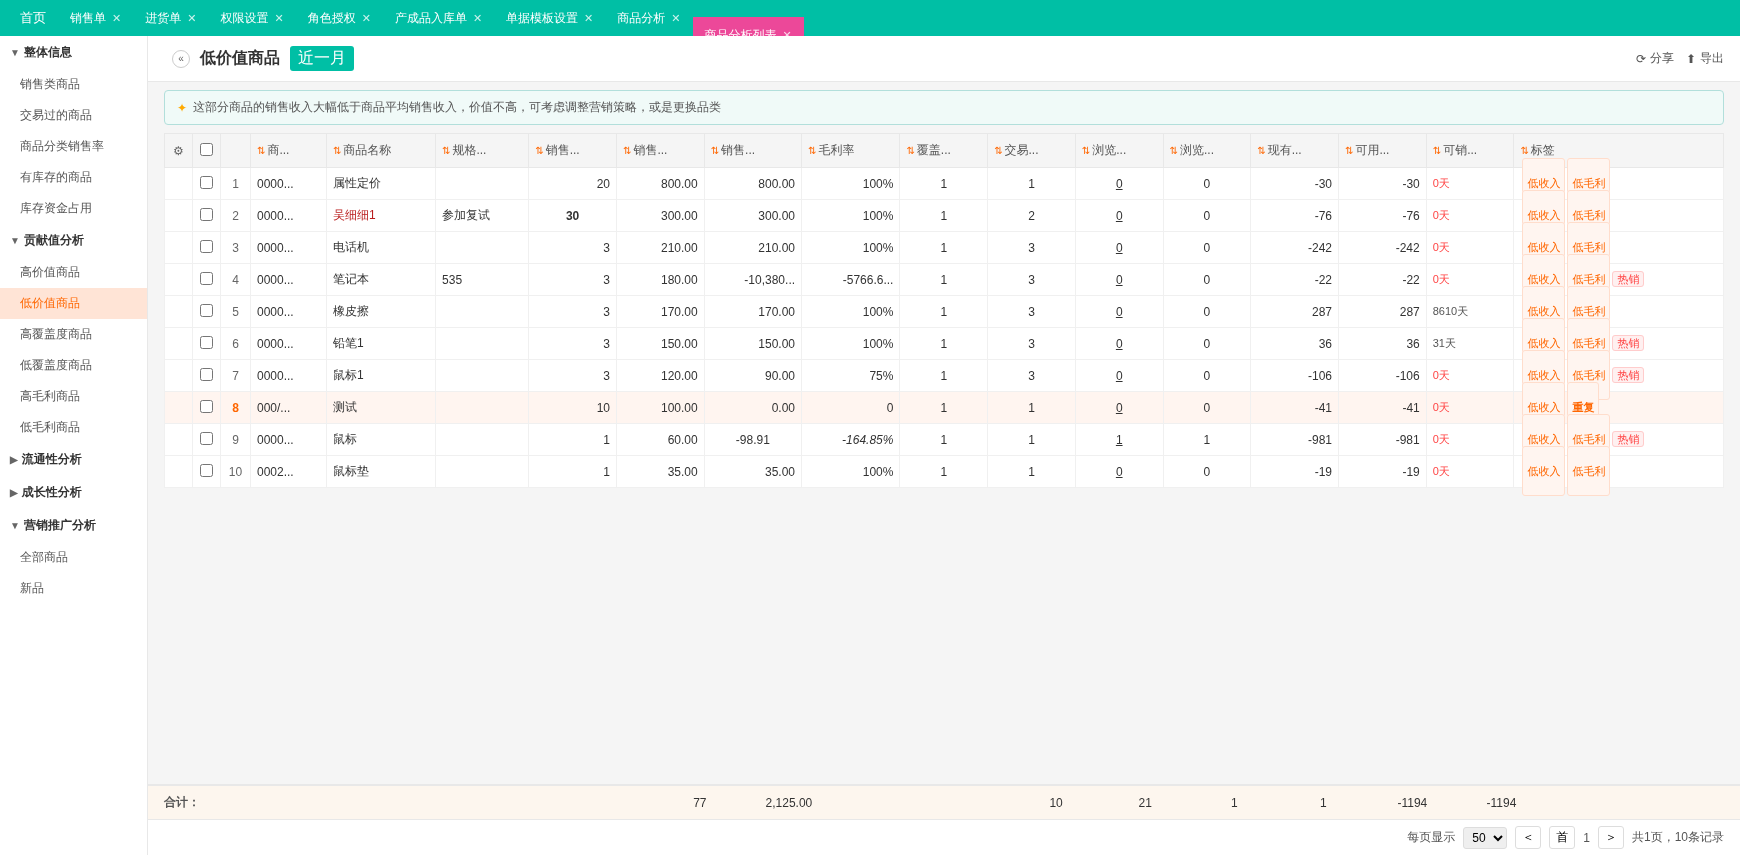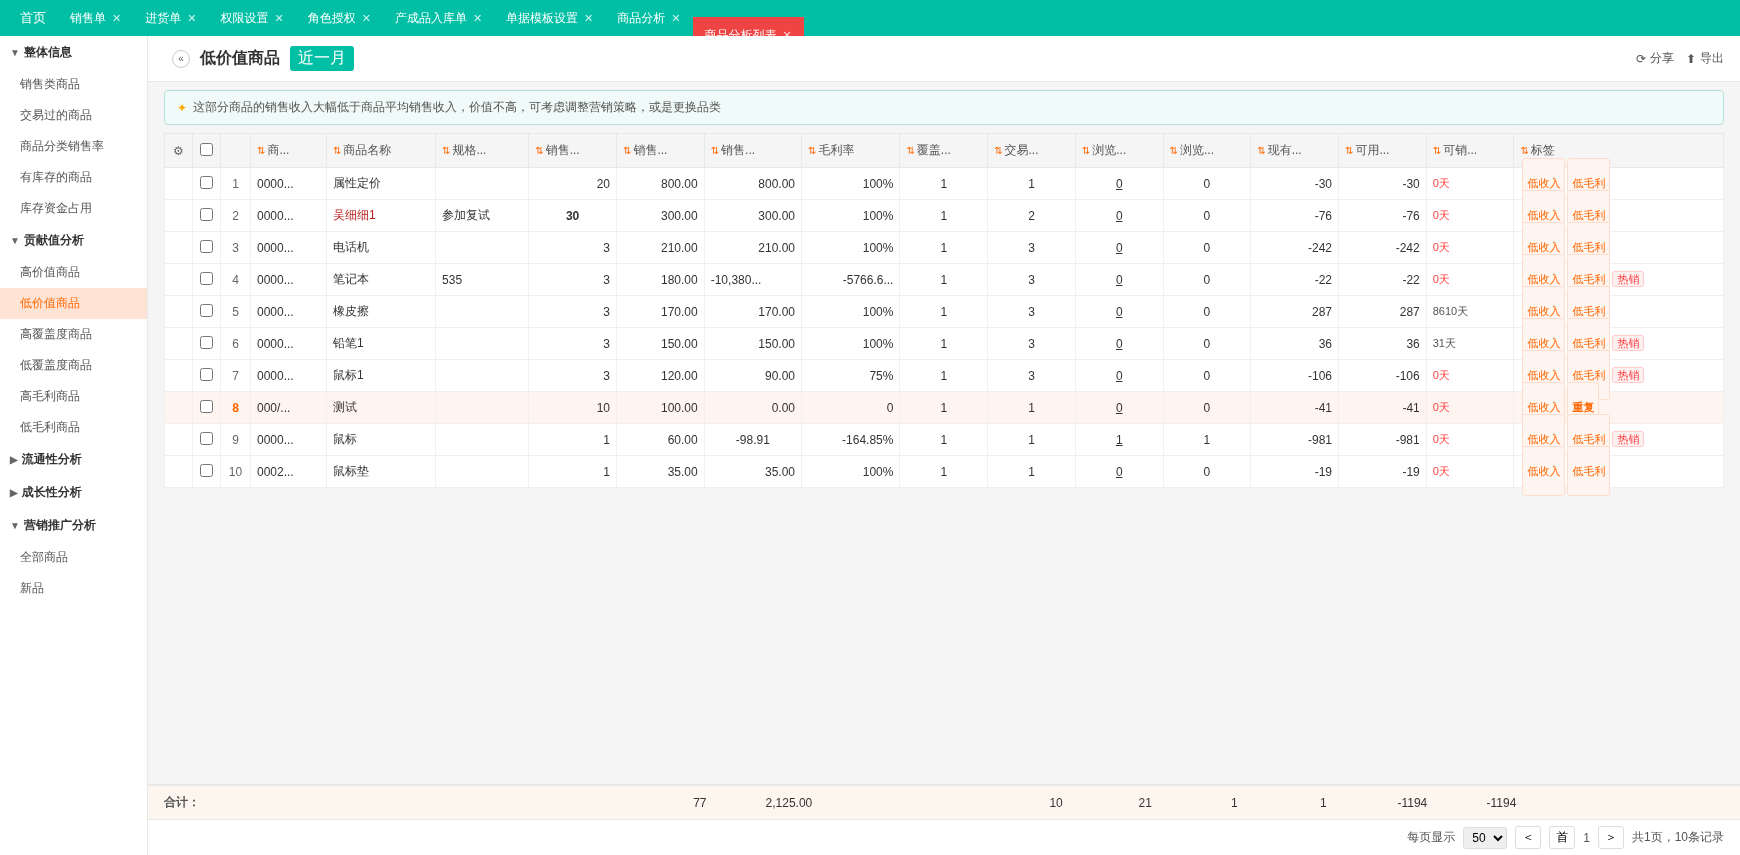--- a/index.html
+++ b/index.html
@@ -17,21 +17,21 @@
     .nav-item {
       color: #fff;
       padding: 0 12px;
       height: 36px;
       display: flex;
       align-items: center;
       cursor: pointer;
       white-space: nowrap;
       font-size: 13px;
     }
-    .nav-item.active { background: #ef4444; margin-top: 34px; }
+    .nav-item.active { background: #ec4899; margin-top: 34px; }
     .nav-item .close-x { margin-left: 6px; font-size: 11px; opacity: 0.8; }
 
     
     .main-layout {
       display: flex;
       height: calc(100vh - 36px);
     }
 
     
     .sidebar {
@@ -429,21 +429,21 @@
             </tr>
             <tr>
               <td class="settings-col"></td>
               <td class="checkbox-col"><input type="checkbox" style=""></td>
               <td class="num-col" style="font-weight: normal; color: rgb(102, 102, 102);">4</td>
               <td>0000...</td>
               <td style="cursor: pointer; color: rgb(51, 51, 51);">笔记本</td>
               <td>535</td>
               <td style="text-align: right;">3</td>
               <td style="text-align: right;">180.00</td>
-              <td style=" margin-left: 40px;">-10,380...</td>
+              <td style="text-align: right; margin-left: 40px;">-10,380...</td>
               <td style="text-align: right;">-5766.6...</td>
               <td style="text-align: center;">1</td>
               <td style="text-align: center;">3</td>
               <td style="text-align: center;"><span class="link-style">0</span></td>
               <td style="text-align: center;">0</td>
               <td style="text-align: right;">-22</td>
               <td style="text-align: right;">-22</td>
               <td><span class="zero-day">0天</span></td>
               <td><span class="tag-orange">低收入</span><span class="tag-orange">低毛利</span><span class="tag-red">热销</span></td>
             </tr>
@@ -530,21 +530,21 @@
             <tr>
               <td class="settings-col"></td>
               <td class="checkbox-col"><input type="checkbox" style=""></td>
               <td class="num-col" style="font-weight: normal; color: rgb(102, 102, 102);">9</td>
               <td>0000...</td>
               <td style="cursor: pointer; color: rgb(51, 51, 51);">鼠标</td>
               <td></td>
               <td style="text-align: right;">1</td>
               <td style="text-align: right;">60.00</td>
               <td style="text-align: center;">-98.91</td>
-              <td style="text-align: right;">-164.85%</td>
+              <td style="text-align: right; font-style: italic;">-164.85%</td>
               <td style="text-align: center;">1</td>
               <td style="text-align: center;">1</td>
               <td style="text-align: center;"><span class="link-style">1</span></td>
               <td style="text-align: center;">1</td>
               <td style="text-align: right;">-981</td>
               <td style="text-align: right;">-981</td>
               <td><span class="zero-day">0天</span></td>
               <td><span class="tag-orange">低收入</span><span class="tag-orange">低毛利</span><span class="tag-red">热销</span></td>
             </tr>
             <tr>

